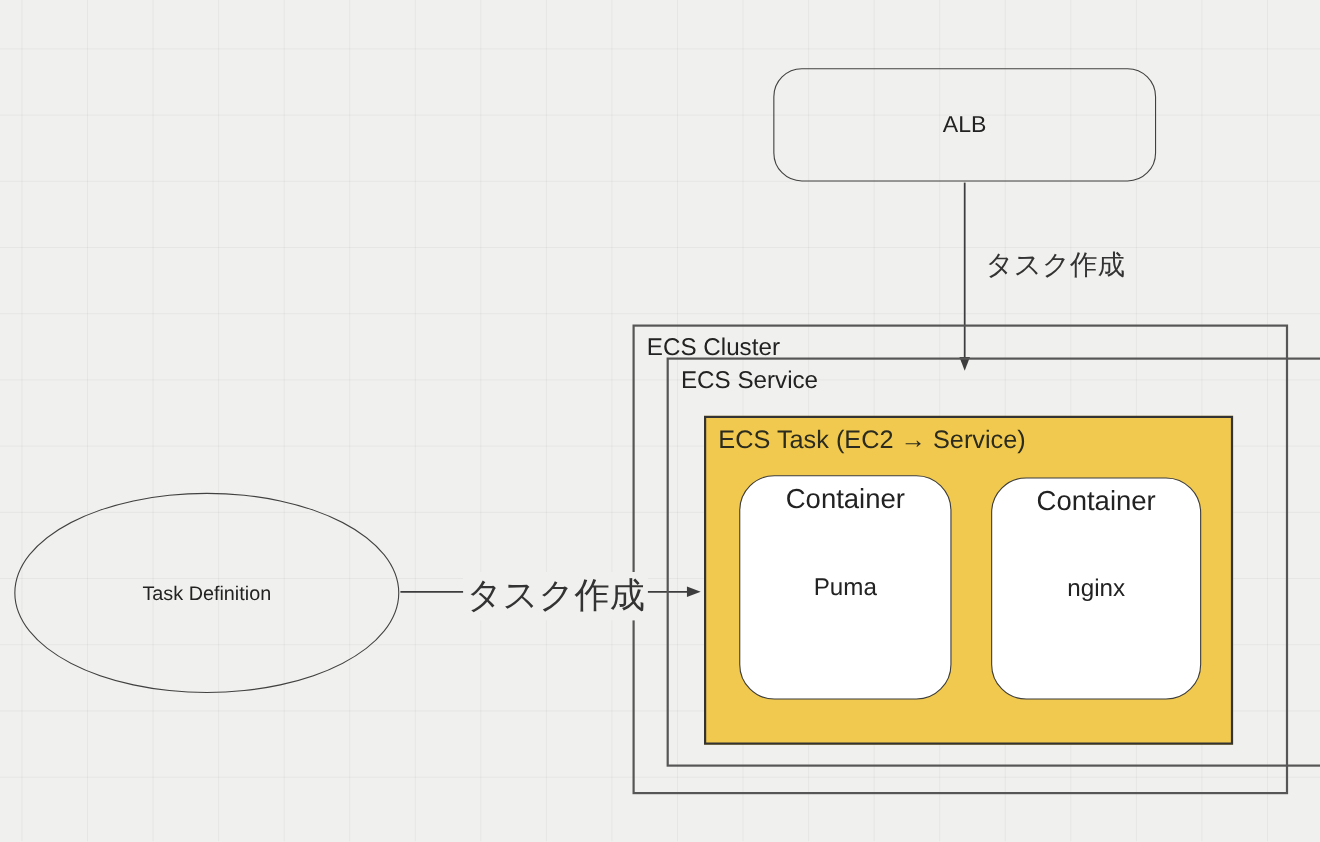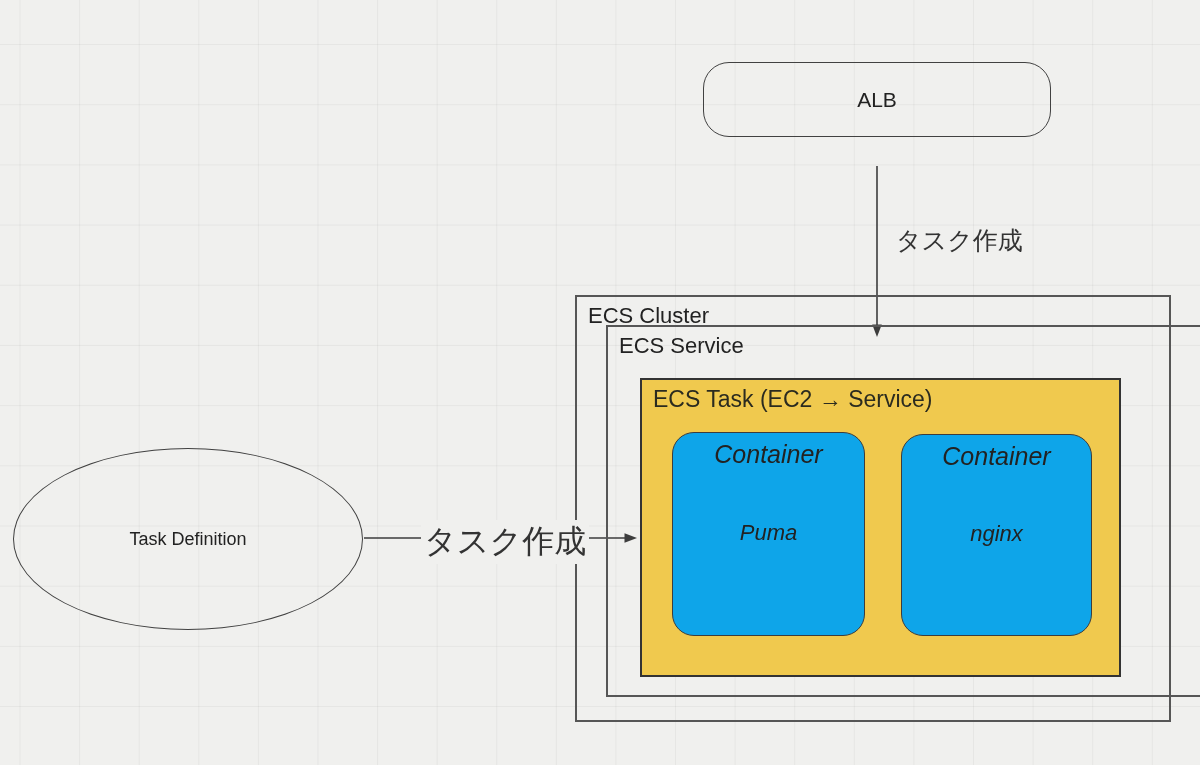--- a/index.html
+++ b/index.html
@@ -29,21 +29,21 @@
     pointer-events: none;
   }
   .edges-svg line { stroke: #3d3d3d; stroke-width: 1.6; }
   .edges-svg polygon { fill: #3d3d3d; }
 
   .node { position: absolute; box-sizing: border-box; }
 
   
   .alb-box {
     left: 703px; top: 62px;
-    width: 348px; height: 75px;
+    width: 348px; height: 103px;
     border: 1.6px solid #414141;
     border-radius: 26px;
     display: flex; align-items: center; justify-content: center;
     font-size: 21px;
   }
 
   
   .group-rect {
     position: absolute;
     box-sizing: border-box;
@@ -63,24 +63,23 @@
     background: #f0c94e;
     border: 2px solid #333333;
   }
   .task-rect > .rect-label { font-size: 23px; color: #2b2b1f; }
 
   
   .container-box {
     position: absolute;
     box-sizing: border-box;
     width: 193px; height: 204px;
-    background: #0ea5e9;
+    background: #ffffff;
     border: 1.6px solid #3d3d3d;
-    border-radius: 22px;
-    font-style: italic;
+    border-radius: 32px;
   }
   .container-box .container-title {
     position: absolute;
     top: 7px; left: 0; right: 0;
     text-align: center;
     font-size: 25px;
   }
   .container-box .container-name {
     position: absolute;
     top: 50%; left: 0; right: 0;

